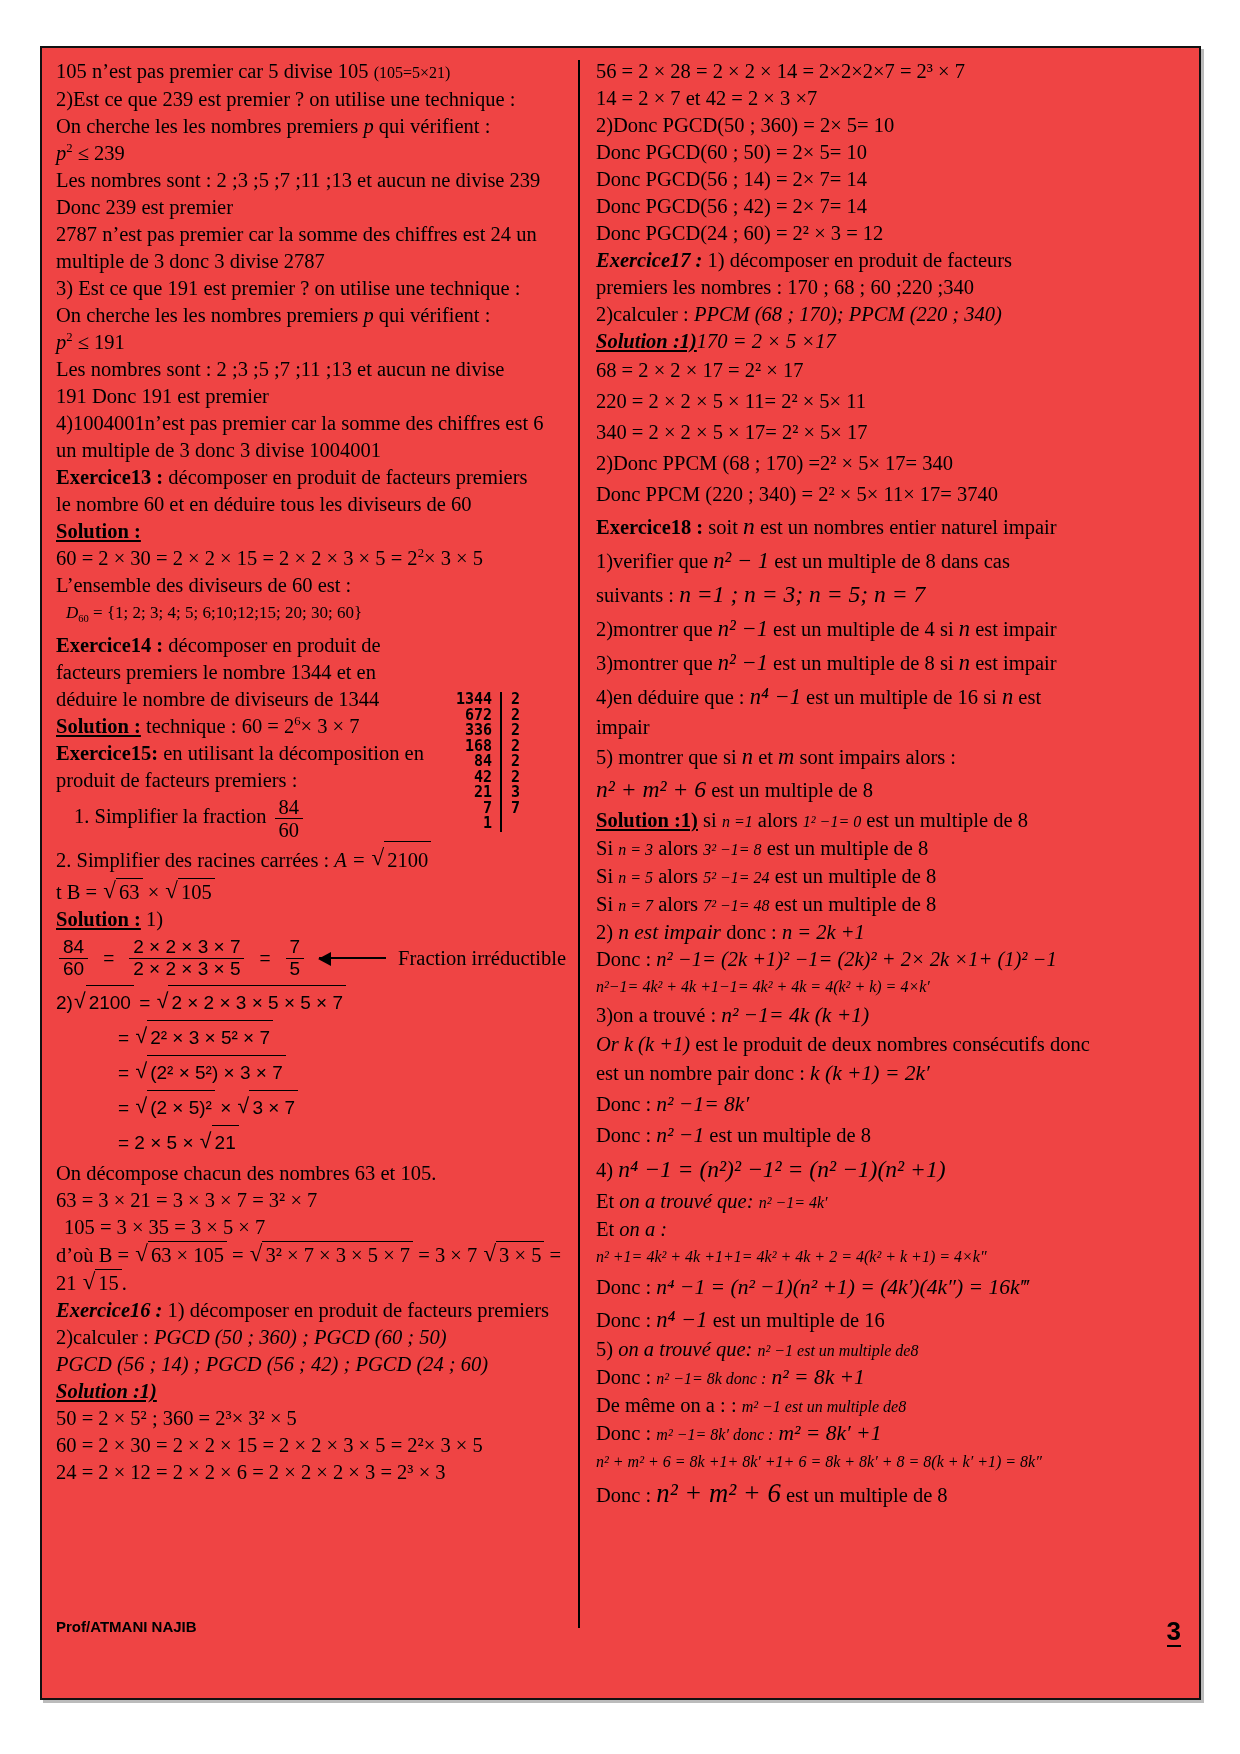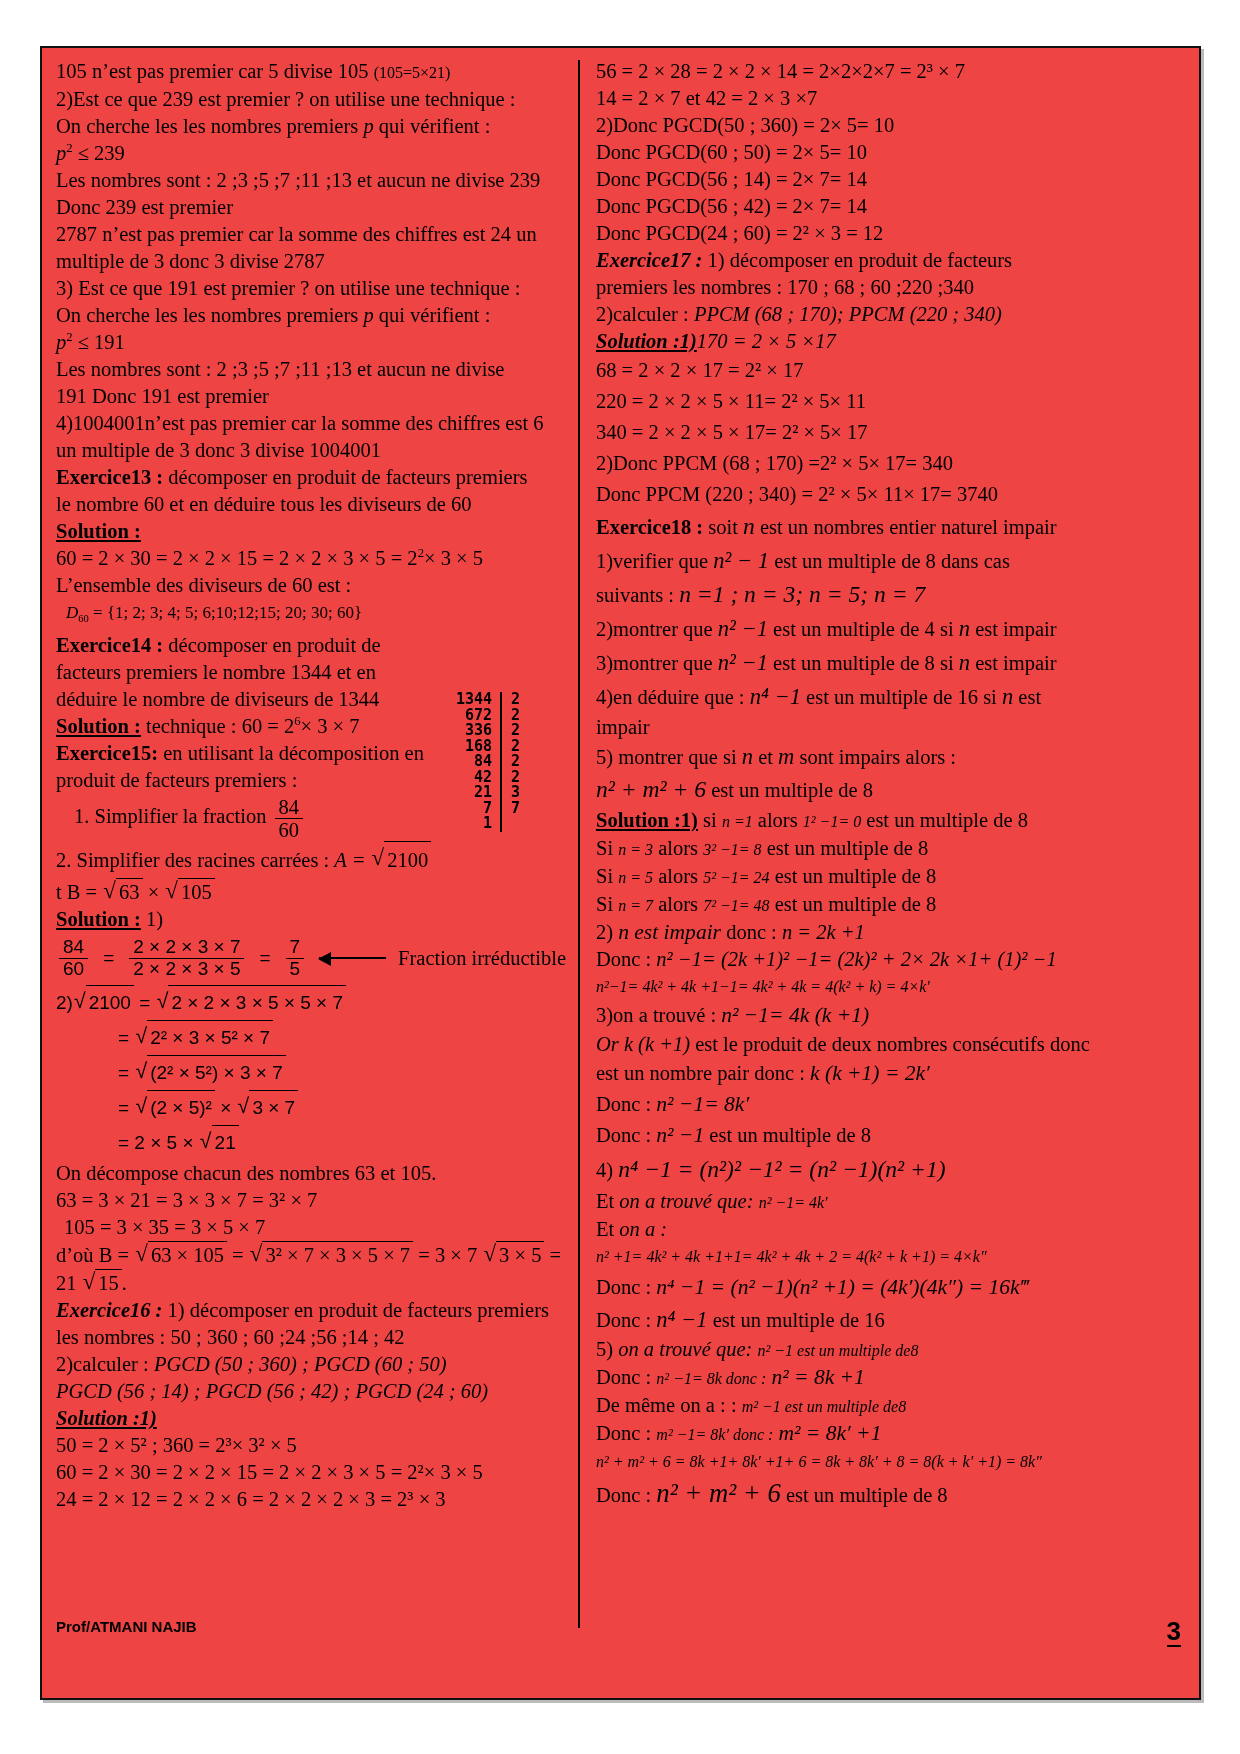--- a/index.html
+++ b/index.html
@@ -283,21 +283,20 @@
      </div>
      <div class="ln">
        <span>21</span>
        <span class="sqrt"><span>15</span></span><span>.</span>
      </div>
 
      <div class="ln">
        <span class="bi">Exercice16 :</span>
        <span>1) décomposer en produit de facteurs premiers</span>
      </div>
-     <div class="ln">les nombres :  50 ; 360 ; 60 ;24 ;56 ;14 ; 42</div>
      <div class="ln">
        <span>2)calculer :</span>
        <span class="i">PGCD (50 ; 360) ; PGCD (60 ; 50)</span>
      </div>
      <div class="ln i">PGCD (56 ; 14) ; PGCD (56 ; 42) ; PGCD (24 ; 60)</div>
      <div class="ln">
        <span class="bi u">Solution :1)</span>
      </div>
      <div class="ln">50 = 2 × 5² ;   360 = 2³× 3² × 5</div>
      <div class="ln">60 = 2 × 30 = 2 × 2 × 15 = 2 × 2 × 3 × 5 = 2²× 3 × 5</div>

